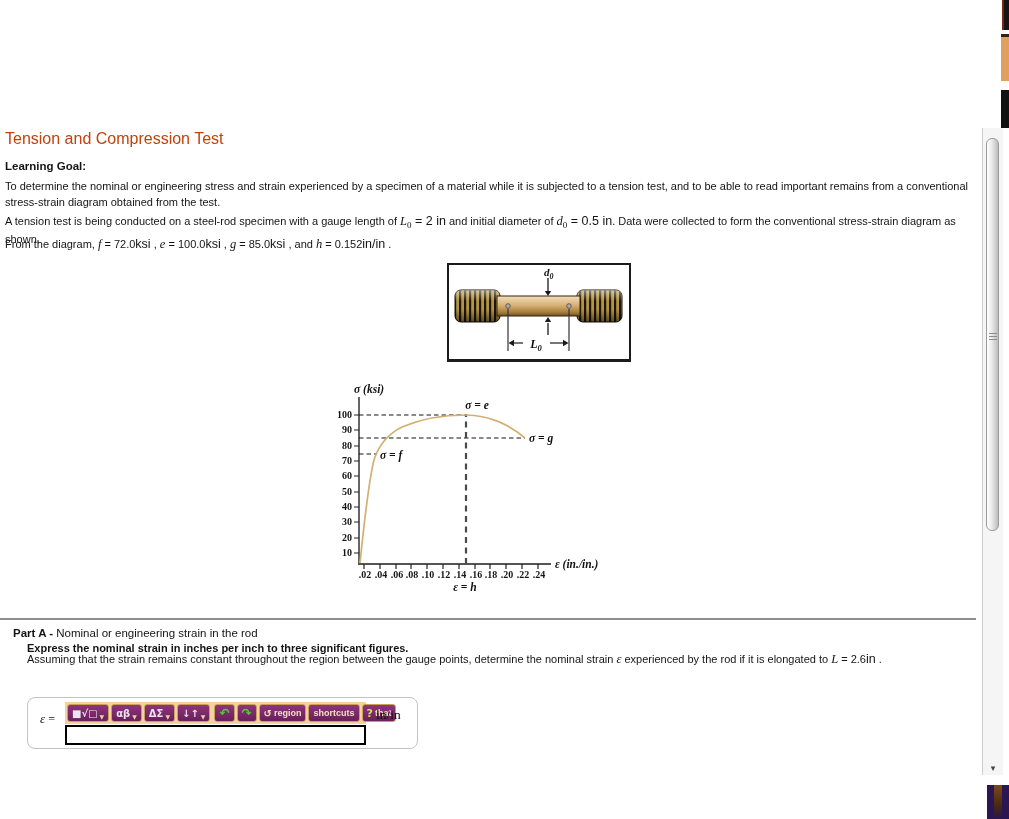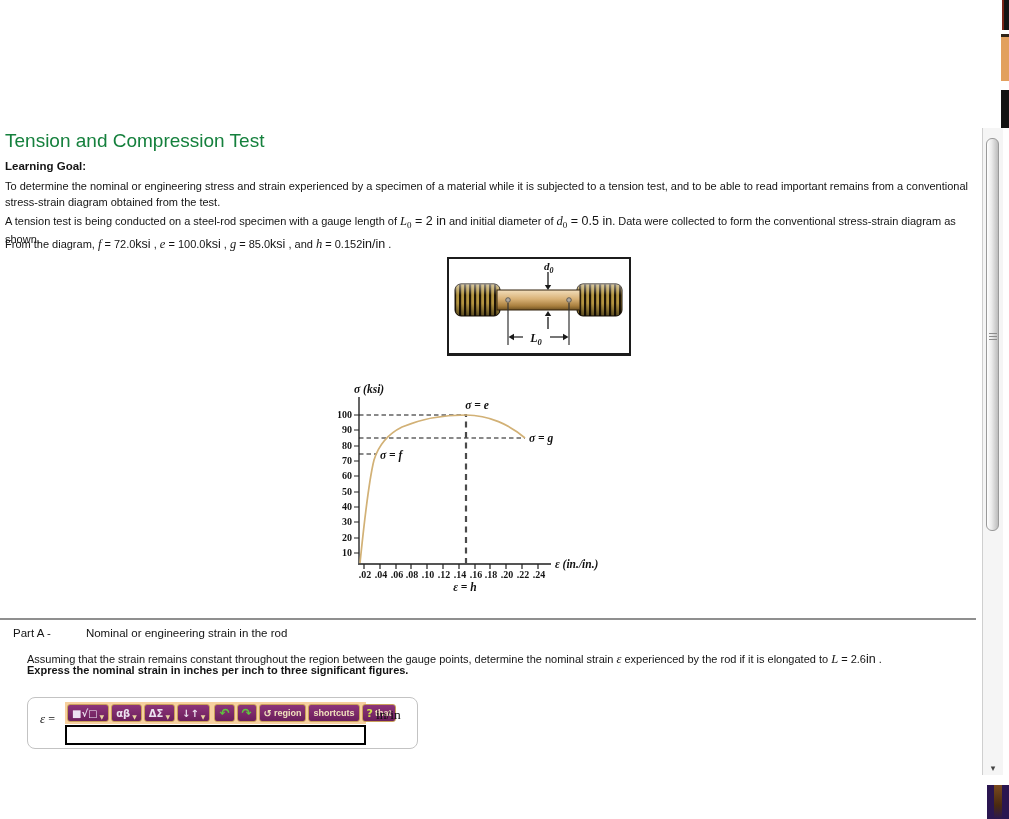--- a/index.html
+++ b/index.html
@@ -1,28 +1,28 @@
 <!DOCTYPE html>
 <html><head>
 <meta charset="utf-8">
 <style>
   html,body{margin:0;padding:0;background:#fff;}
   .page{position:relative;width:1009px;height:819px;background:#ffffff;overflow:hidden;
         font-family:"Liberation Sans",sans-serif;font-size:11px;color:#141414;}
   .abs{position:absolute;}
-  .page-title{font-size:19px;color:#15803d;}
+  .page-title{font-size:16px;color:#c2410c;}
   .lg-heading{font-weight:bold;font-size:11.5px;}
   .para{line-height:1.45;}
   .seg-t{}
   .seg-i{font-family:"Liberation Serif","DejaVu Serif",serif;font-style:italic;font-size:12.5px;}
   .seg-r{font-family:Liberation Sans, sans-serif;font-size:12.5px;}
   sub.seg-rsub{font-family:"Liberation Serif","DejaVu Serif",serif;font-size:9px;}
   .divider{background:#8f8f8f;height:2px;}
-  .parta-label{font-weight:normal;font-size:11.5px;padding-left:8px;}
-  .parta-title{font-size:11.5px;margin-left:32px;}
+  .parta-label{font-weight:bold;font-size:11.5px;padding-left:8px;}
+  .parta-title{font-size:11.5px;}
   .express{font-weight:bold;}
   
   .spec-box{border:2px solid #1c1c1c;border-bottom-width:3px;background:#fff;}
   
   .answer-box{width:389px;height:50px;border:1px solid #c3c3c3;border-radius:8px;background:#fff;}
   .ans-var{font-family:"Liberation Serif","DejaVu Serif",serif;font-style:italic;font-size:13px;}
   .ans-eq{font-family:"Liberation Serif","DejaVu Serif",serif;font-style:normal;font-size:12px;padding-left:3px;}
   .toolbar{background:#f7d09f;display:flex;align-items:center;gap:2px;padding:0 2px;box-sizing:border-box;}
   .tb-btn{background:linear-gradient(#8d3579,#6b1f5c);border:1px solid #c9a05a;border-radius:3px;
           color:#f1e1bd;font-size:9px;font-weight:bold;height:18px;display:flex;align-items:center;
@@ -58,21 +58,21 @@
 <body>
 
 <div class="page">
 
   <div class="abs page-title" style="left:5px;top:130px;">Tension and Compression Test</div>
   <div class="abs lg-heading" style="left:5px;top:160px;">Learning Goal:</div>
   <div class="abs para" style="left:5px;top:179px;width:972px;">To determine the nominal or engineering stress and strain experienced by a specimen of a material while it is subjected to a tension test, and to be able to read important remains from a conventional stress-strain diagram obtained from the test.</div>
   <div class="abs para" style="left:5px;top:212px;width:972px;"><span class="seg-t">A tension test is being conducted on a steel-rod specimen with a gauge length of </span><span class="seg-i">L</span><sub class="seg-rsub">0</sub><span class="seg-r"> = 2 in</span><span class="seg-t"> and initial diameter of </span><span class="seg-i">d</span><sub class="seg-rsub">0</sub><span class="seg-r"> = 0.5 in</span><span class="seg-t">. Data were collected to form the conventional stress-strain diagram as shown.</span></div>
   <div class="abs para" style="left:5px;top:235px;width:972px;"><span class="seg-t">From the diagram,  </span><span class="seg-i">f</span><span class="seg-t"> = 72.0</span><span class="seg-r">ksi</span><span class="seg-t"> , </span><span class="seg-i">e</span><span class="seg-t"> = 100.0</span><span class="seg-r">ksi</span><span class="seg-t"> , </span><span class="seg-i">g</span><span class="seg-t"> = 85.0</span><span class="seg-r">ksi</span><span class="seg-t"> , and </span><span class="seg-i">h</span><span class="seg-t"> = 0.152</span><span class="seg-r">in/in</span><span class="seg-t"> .</span></div>
 
-  <div class="abs spec-box" style="left:447px;top:257px;width:180px;height:94px;">
+  <div class="abs spec-box" style="left:447px;top:263px;width:180px;height:94px;">
     <svg width="180" height="94" viewBox="0 0 180 94">
       <defs>
         <pattern id="thr" width="5" height="34" patternUnits="userSpaceOnUse">
           <rect width="5" height="34" fill="#b39440"></rect>
           <rect width="2.2" height="34" fill="#1f1505"></rect>
         </pattern>
         <linearGradient id="shade" x1="0" y1="0" x2="0" y2="1">
           <stop offset="0" stop-color="#ffffff" stop-opacity="0.5"></stop>
           <stop offset="0.35" stop-color="#ffffff" stop-opacity="0"></stop>
           <stop offset="0.6" stop-color="#000000" stop-opacity="0"></stop>
@@ -162,21 +162,21 @@
     <text class="anno" x="42" y="76">σ = f</text>
     <text class="anno" x="127" y="208" text-anchor="middle">ε = h</text>
   </svg>
 
   <div class="abs divider" style="left:0;top:618px;width:976px;"></div>
 
   <div class="abs" style="left:5px;top:627px;">
     <span class="parta-label">Part A - </span><span class="parta-title">Nominal or engineering strain in the rod</span>
   </div>
   <div class="abs para" style="left:27px;top:650px;width:945px;"><span class="seg-t">Assuming that the strain remains constant throughout the region between the gauge points, determine the nominal strain </span><span class="seg-i">ε</span><span class="seg-t"> experienced by the rod if it is elongated to </span><span class="seg-i">L</span><span class="seg-t"> = 2.6</span><span class="seg-r">in</span><span class="seg-t"> .</span></div>
-  <div class="abs express" style="left:27px;top:664px;text-align:center;">Express the nominal strain in inches per inch to three significant figures.</div>
+  <div class="abs express" style="left:27px;top:642px;text-align:center;">Express the nominal strain in inches per inch to three significant figures.</div>
 
   <div class="abs answer-box" style="left:27px;top:697px;">
     <span class="abs ans-var" style="left:12px;top:13px;"><span>ε</span><span class="ans-eq">=</span></span>
 
     <div class="abs toolbar" style="left:37px;top:4px;width:301px;height:22px;">
       <div class="tb-btn">
           <span class="tb-glyph">■√□</span>
           <span class="tb-caret">▼</span>
         </div>
       <div class="tb-btn">

